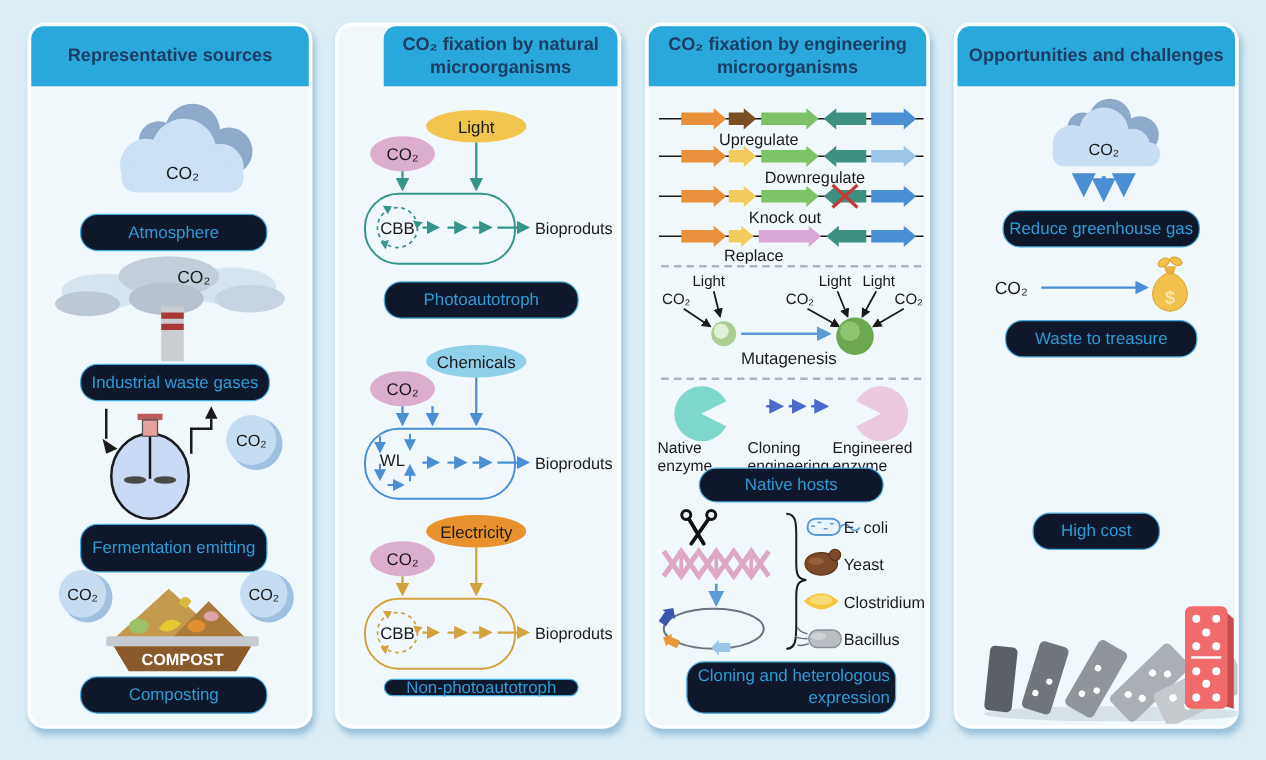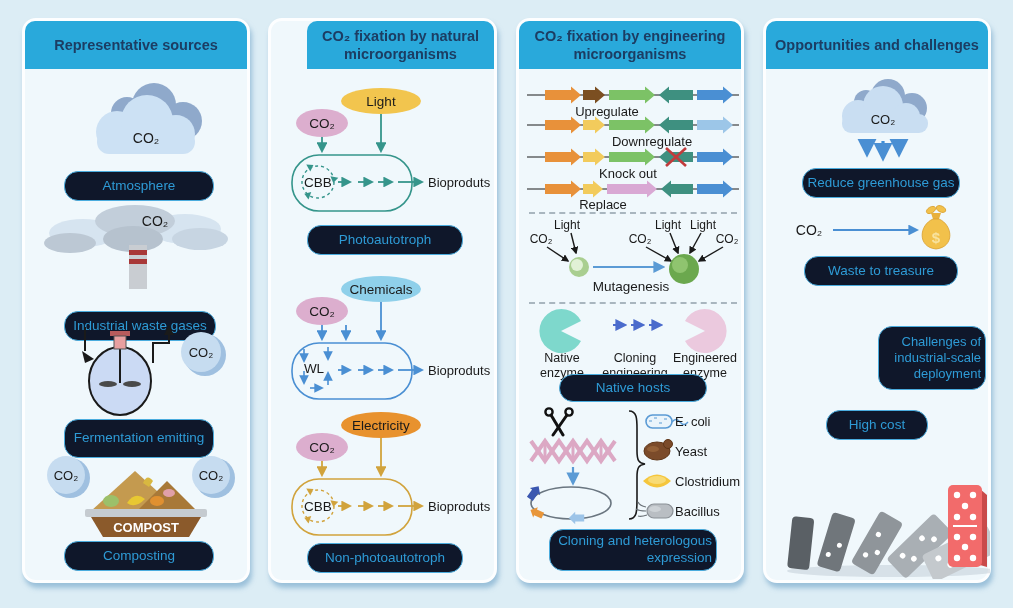--- a/index.html
+++ b/index.html
@@ -25,21 +25,21 @@
     padding:0 8px;
   }
   .pill {
     position:absolute; background:#0f172a; border:1.5px solid #4AACDE;
     border-radius:14px; color:#2E9BD6; font-size:13.5px; line-height:1.25;
     display:flex; align-items:center; justify-content:center; text-align:right;
     padding:2px 4px;
   }
   .abs { position:absolute; }
   .dash { position:absolute; left:10px; width:208px; border-top:2px dashed #A9B6BF; }
-  .enzyme-label { position:absolute; font-size:12.5px; color:#1a1a1a; text-align:center; line-height:1.2; }
+  .enzyme-label { position:absolute; font-size:12.5px; color:#1a1a1a; line-height:1.2; }
   svg text { font-family:"Liberation Sans", sans-serif; }
   .t { fill:#1a1a1a; }
   .f12 { font-size:12px; } .f13 { font-size:13px; } .f135 { font-size:13.5px; } .f14 { font-size:14px; }
   .mid { text-anchor:middle; }
 </style>
 </head>
 <body>
 
 <svg width="0" height="0" style="position:absolute">
   <defs>
@@ -84,21 +84,21 @@
       <ellipse cx="48" cy="30" rx="34" ry="14" fill="#D6E4F0"></ellipse>
     <ellipse cx="100" cy="18" rx="40" ry="16" fill="#C2CEDA"></ellipse>
       <ellipse cx="165" cy="36" rx="28" ry="11" fill="#C7D5E2"></ellipse>
     <ellipse cx="35" cy="40" rx="26" ry="10" fill="#BCC8D4"></ellipse>
       <ellipse cx="98" cy="36" rx="30" ry="13" fill="#B6C2CE"></ellipse>
     <rect x="94" y="42" width="18" height="44" fill="#C9CDD2"></rect>
     <rect x="94" y="47" width="18" height="5" fill="#A83838"></rect>
       <rect x="94" y="56" width="18" height="5" fill="#A83838"></rect>
     <text class="t f14 mid" x="120" y="23">CO₂</text>
   </svg>
-  <div class="pill" style="left:39px;top:290px;width:152px;height:30px">Industrial waste gases</div>
+  <div class="pill" style="left:39px;top:270px;width:152px;height:30px">Industrial waste gases</div>
 
   <svg class="abs" style="left:40px;top:300px" width="170" height="96">
     <ellipse cx="55" cy="60" rx="31" ry="34" fill="#CBDAF4" stroke="#1a1a1a" stroke-width="2"></ellipse>
     <line x1="55" y1="28" x2="55" y2="62" stroke="#1a1a1a" stroke-width="2"></line>
     <ellipse cx="43" cy="63" rx="9" ry="3" fill="#4a4a4a"></ellipse>
       <ellipse cx="67" cy="63" rx="9" ry="3" fill="#4a4a4a"></ellipse>
     <rect x="45" y="10" width="20" height="5" fill="#B85C5C"></rect>
       <rect x="49" y="15" width="12" height="13" fill="#E8A0A0" stroke="#555" stroke-width="1"></rect>
     <polyline points="20,6 20,30" fill="none" stroke="#1a1a1a" stroke-width="2"></polyline>
     <path d="M17,30 L29,38 L20,42 Z" fill="#1a1a1a"></path>
@@ -189,21 +189,21 @@
     <path d="M-2,-4 L4,0 L-2,4 Z" transform="translate(58,94) rotate(100)" fill="#D1A33C"></path>
     <path d="M-2,-4 L4,0 L-2,4 Z" transform="translate(34,82) rotate(-30)" fill="#D1A33C"></path>
     <path d="M-2,-4 L4,0 L-2,4 Z" transform="translate(32,110) rotate(200)" fill="#D1A33C"></path>
     <text class="t f135 mid" x="42" y="102">CBB</text>
     <line x1="62" y1="97" x2="74" y2="97" stroke="#D1A33C" stroke-width="1.8" marker-end="url(#mk-gold)"></line>
     <line x1="82" y1="97" x2="96" y2="97" stroke="#D1A33C" stroke-width="1.8" marker-end="url(#mk-gold)"></line>
     <line x1="102" y1="97" x2="116" y2="97" stroke="#D1A33C" stroke-width="1.8" marker-end="url(#mk-gold)"></line>
     <line x1="122" y1="97" x2="146" y2="97" stroke="#D1A33C" stroke-width="1.8" marker-end="url(#mk-gold)"></line>
     <text class="t f13" x="152" y="102">Bioproduts</text>
   </svg>
-  <div class="pill" style="left:36px;top:522px;width:156px;height:30px">Non-photoautotroph</div>
+  <div class="pill" style="left:36px;top:522px;width:156px;height:14px">Non-photoautotroph</div>
 </div>
 
 <div class="panel p3">
   <div class="panel-header">CO₂ fixation by engineering microorganisms</div>
 
   <svg class="abs" style="left:8px;top:62px" width="212" height="128">
 
     <line x1="0" y1="12" x2="212" y2="12" stroke="#1a1a1a" stroke-width="1.2"></line>
     <polygon points="18,7 44,7 44,3.5 54,12 44,20.5 44,17 18,17" fill="#E8913A"></polygon>
     <polygon points="56,7 68,7 68,3.5 78,12 68,20.5 68,17 56,17" fill="#7B4F21"></polygon>
@@ -353,21 +353,20 @@
     <g>
       <ellipse cx="140" cy="7" rx="5" ry="3" transform="rotate(-30 140 7)" fill="#F2C14B" stroke="#D9A02E" stroke-width="0.8"></ellipse>
       <ellipse cx="150" cy="6" rx="5" ry="3" transform="rotate(25 150 6)" fill="#F2C14B" stroke="#D9A02E" stroke-width="0.8"></ellipse>
       <polygon points="140,10 150,10 148,16 142,16" fill="#E8B03C"></polygon>
       <path d="M142,16 C128,22 126,44 145,46 C164,44 162,22 148,16 Z" fill="#F2C14B" stroke="#D9A02E" stroke-width="0.8"></path>
       <text x="145" y="40" class="mid" font-size="15" font-weight="bold" fill="#F8E3A0">$</text>
     </g>
   </svg>
   <div class="pill" style="left:38px;top:235px;width:154px;height:30px">Waste to treasure</div>
 
-  <div class="pill" style="left:112px;top:305px;width:108px;height:64px;font-size:13px">Challenges of industrial-scale deployment</div>
   <div class="pill" style="left:60px;top:389px;width:102px;height:30px">High cost</div>
 
   <svg class="abs" style="left:6px;top:460px" width="218" height="98">
     <ellipse cx="120" cy="90" rx="105" ry="6" fill="rgba(140,155,170,0.25)"></ellipse>
     <g transform="translate(26,88) rotate(-84)">
         <rect x="0" y="-11" width="52" height="22" rx="4" fill="#5A6065"></rect>
       </g>
     <g transform="translate(56,88) rotate(-73)">
         <rect x="0" y="-12" width="56" height="24" rx="4" fill="#70767B"></rect>
         <circle cx="14" cy="-4" r="2.5" fill="#fff"></circle>

